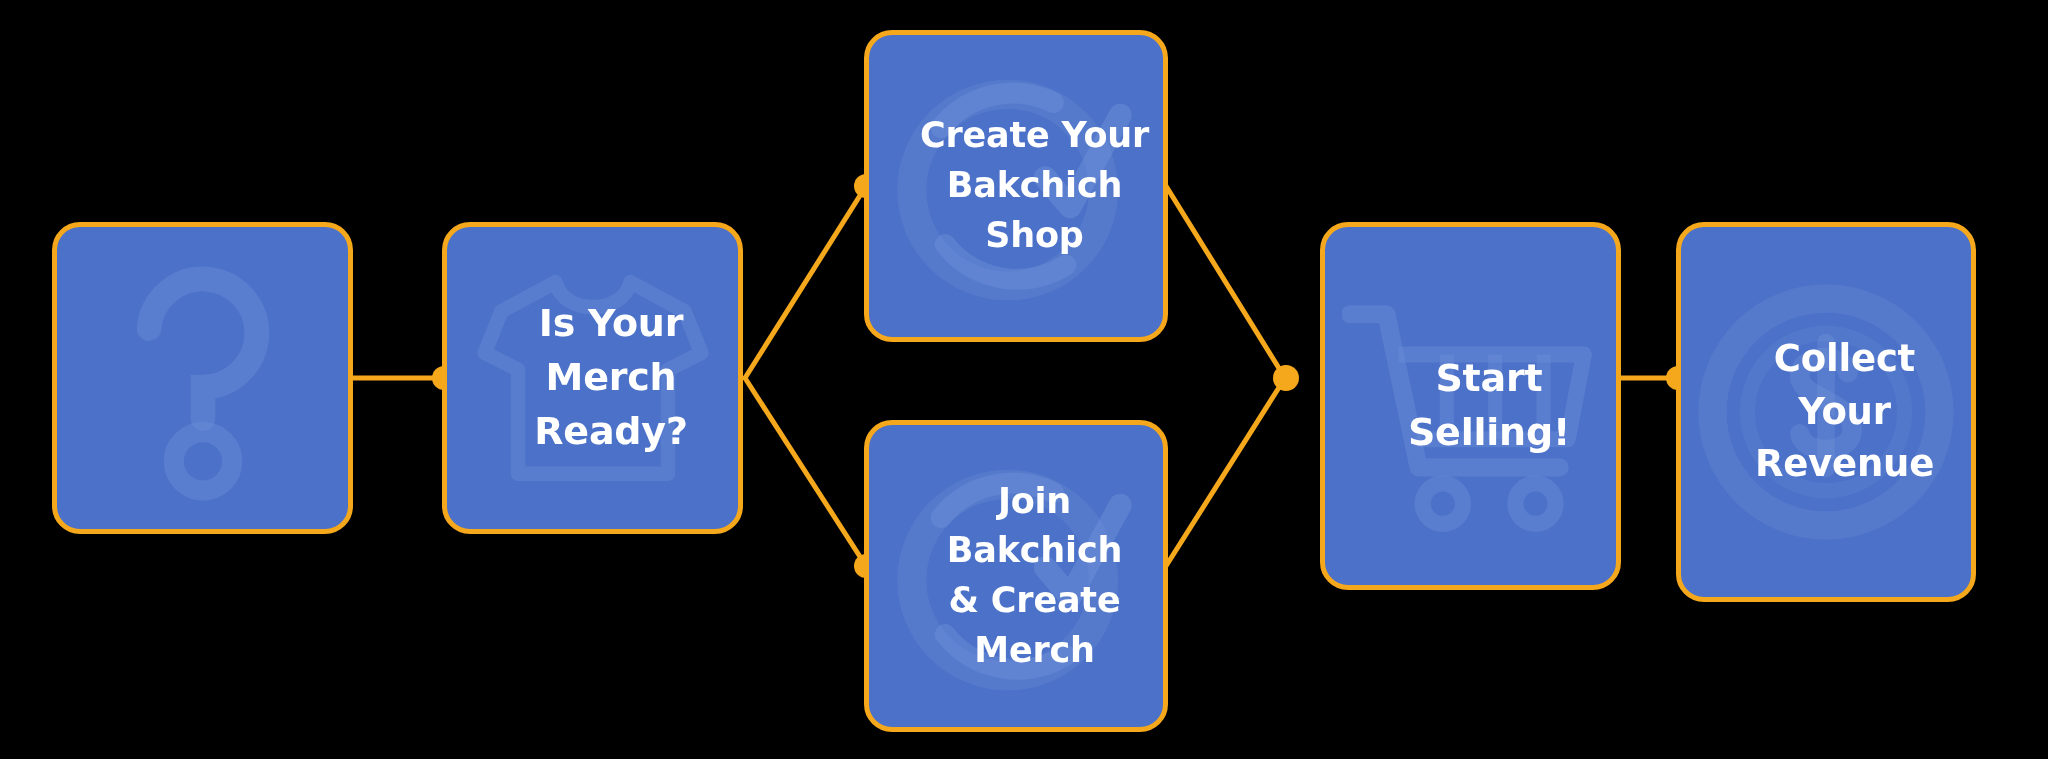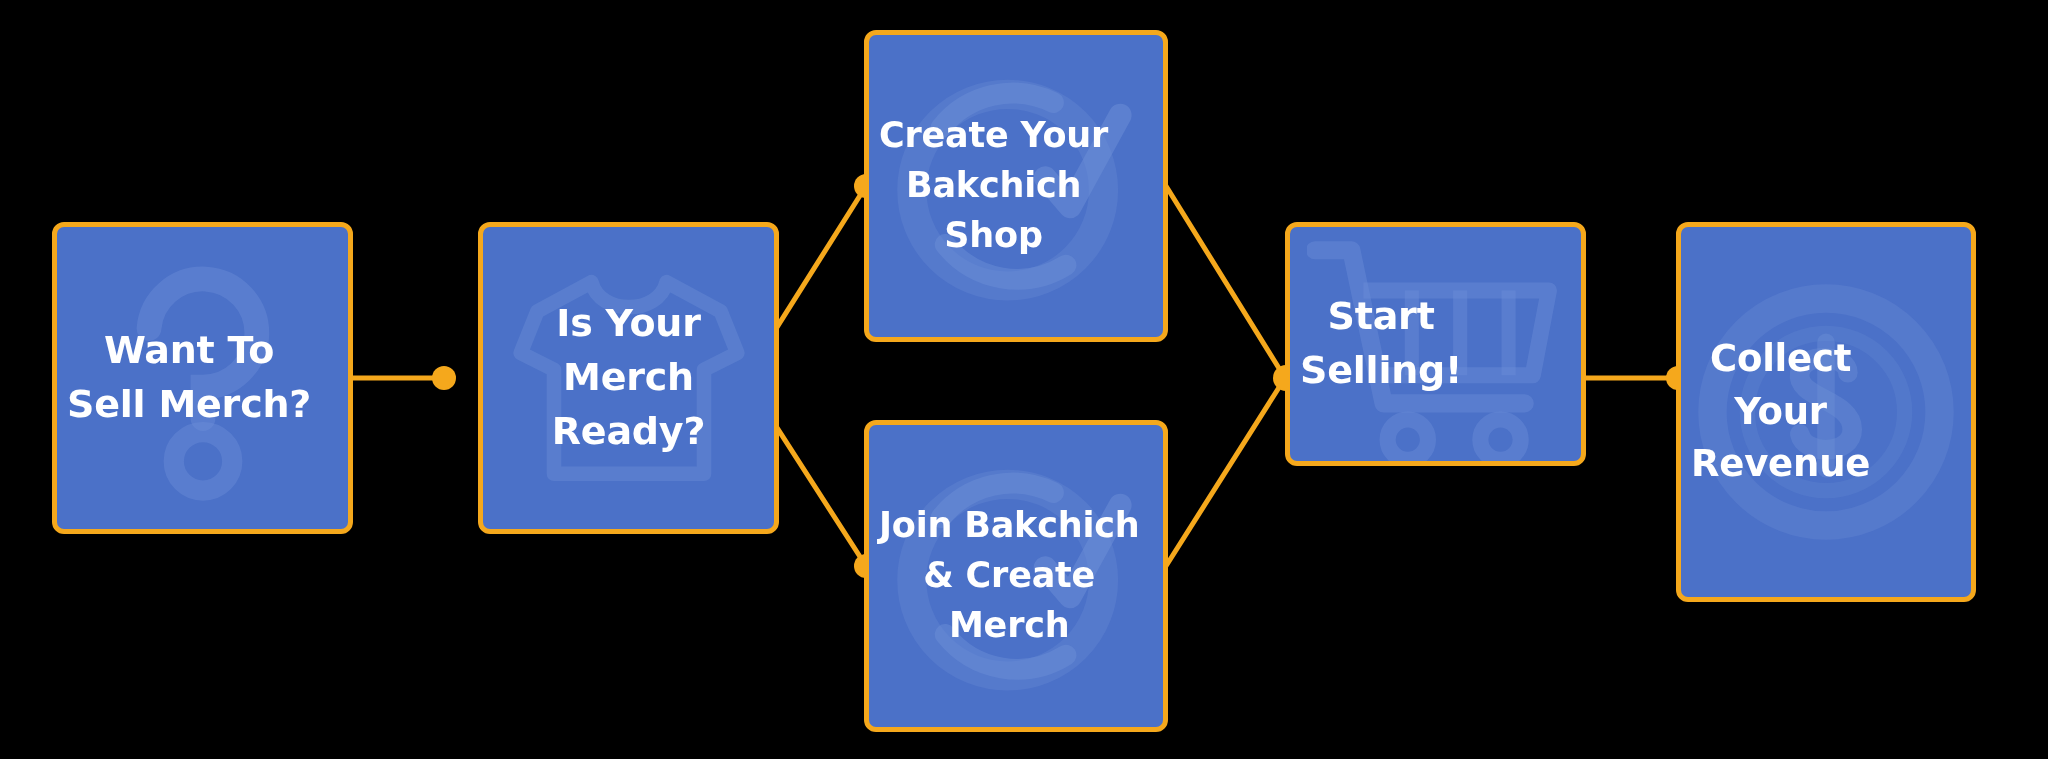--- a/index.html
+++ b/index.html
@@ -9,24 +9,25 @@
     background:#000000;
     overflow:hidden;
     font-family:"DejaVu Sans","Liberation Sans",sans-serif;
   }
   #edges{position:absolute;left:0;top:0;width:2048px;height:759px;}
   .node{
     position:absolute;
     box-sizing:border-box;
     background:#4B71C8;
     border:5px solid #F5A81C;
-    border-radius:12px;
-    display:flex;align-items:center;
+    border-radius:28px;
+    display:flex;align-items:center;justify-content:center;
     overflow:hidden;
     z-index:3;
+    padding-left:37px;
   }
   .wm{
     position:absolute;
     left:50%;top:50%;
     transform:translate(-50%,-50%);
     pointer-events:none;
     z-index:1;
   }
   .wm svg{display:block;}
   .label{
@@ -68,25 +69,23 @@
     </g>
   </svg>
 
   <div class="node n1" style="left:52px;top:222px;width:301px;height:312px;">
     <span class="wm">
       <svg width="230" height="270" viewBox="0 0 100 120">
         <path d="M26 38 a24 24 0 1 1 24 26 v14" fill="none" stroke="#6E90D8" stroke-opacity="0.42" stroke-width="11" stroke-linecap="round"></path>
         <circle cx="50" cy="97" r="13" fill="none" stroke="#6E90D8" stroke-opacity="0.42" stroke-width="9"></circle>
       </svg>
     </span>
-    <span class="label">Want To
-Sell Merch?</span>
   </div>
 
-  <div class="node n2" style="left:442px;top:222px;width:301px;height:312px;margin-left:36px;">
+  <div class="node n2" style="left:442px;top:222px;width:301px;height:312px;">
     <span class="wm">
       <svg width="250" height="240" viewBox="0 0 120 112">
         <path d="M42 10 L16 24 L8 44 L24 52 L24 102 L96 102 L96 52 L112 44 L104 24 L78 10
                  C74 26 46 26 42 10 Z" fill="none" stroke="#6E90D8" stroke-opacity="0.40" stroke-width="7" stroke-linejoin="round"></path>
       </svg>
     </span>
     <span class="label">Is Your Merch
 Ready?</span>
   </div>
 
@@ -111,21 +110,21 @@
         <path d="M24 32 A44 44 0 0 1 78 20" fill="none" stroke="#6E90D8" stroke-opacity="0.46" stroke-width="10" stroke-linecap="round"></path>
         <path d="M26 88 A44 44 0 0 0 84 98" fill="none" stroke="#6E90D8" stroke-opacity="0.46" stroke-width="10" stroke-linecap="round"></path>
         <path d="M74 56 L86 70 L110 26" fill="none" stroke="#6E90D8" stroke-opacity="0.50" stroke-width="11" stroke-linecap="round" stroke-linejoin="round"></path>
       </svg>
     </span>
     <span class="label">Join Bakchich
 &amp;  Create
 Merch</span>
   </div>
 
-  <div class="node n5" style="left:1285px;top:222px;width:301px;height:244px;">
+  <div class="node n5" style="left:1320px;top:222px;width:301px;height:368px;">
     <span class="wm" style="left:50%;top:52%;">
       <svg width="258" height="240" viewBox="0 0 128 118">
         <path d="M4 10 H22 L38 86 H108" fill="none" stroke="#6E90D8" stroke-opacity="0.42" stroke-width="9" stroke-linecap="round" stroke-linejoin="round"></path>
         <path d="M28 30 H120 L112 72 H37" fill="none" stroke="#6E90D8" stroke-opacity="0.42" stroke-width="8" stroke-linejoin="round"></path>
         <path d="M52 30 V72 M76 30 V72 M100 30 V72" stroke="#6E90D8" stroke-opacity="0.42" stroke-width="7"></path>
         <circle cx="50" cy="104" r="10" fill="none" stroke="#6E90D8" stroke-opacity="0.42" stroke-width="8"></circle>
         <circle cx="96" cy="104" r="10" fill="none" stroke="#6E90D8" stroke-opacity="0.42" stroke-width="8"></circle>
       </svg>
     </span>
     <span class="label">Start

